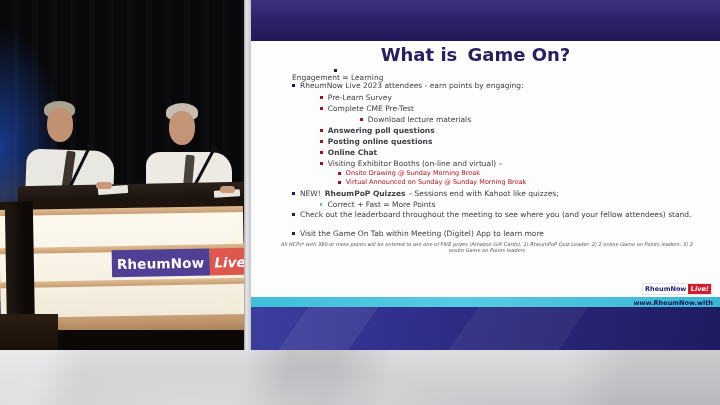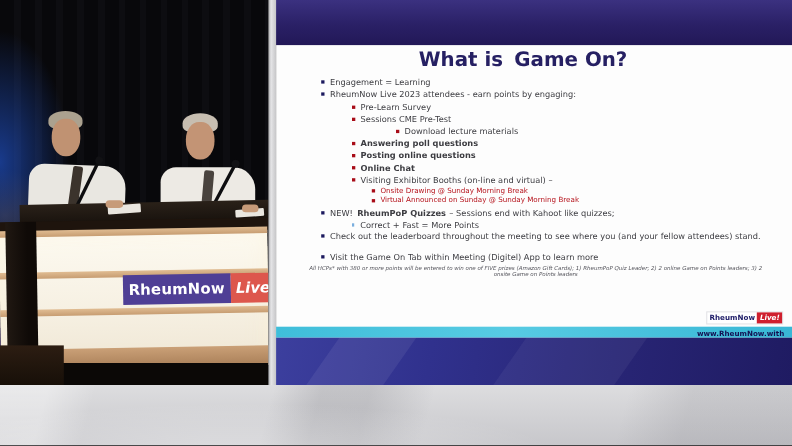--- a/index.html
+++ b/index.html
@@ -134,35 +134,35 @@
 
   <div class="separator"></div>
 
   <div class="slide-pane">
     <div class="slide-header"></div>
     <div class="slide-title">
       <span>What is</span>
       <span class="ital" style="margin-left:4px;">Game On</span><span>?</span>
     </div>
 
-    <div class="b l1" style="top:69px;">
+    <div class="b l1" style="top:69px;flex-direction:column;">
         <span class="sq navy"></span>
         <span>Engagement = Learning</span>
       </div>
     <div class="b l1" style="top:80px;">
         <span class="sq navy"></span>
         <span>RheumNow Live 2023 attendees - earn points by engaging:</span>
       </div>
     <div class="b l2" style="top:92px;align-items:center;">
         <span class="sq red"></span>
         <span>Pre-Learn Survey</span>
       </div>
     <div class="b l2" style="top:103px;">
         <span class="sq red"></span>
-        <span>Sessions CME Pre-Test</span>
+        <span>Complete CME Pre-Test</span>
       </div>
     <div class="b l2" style="top:114px;margin-left:40px;">
         <span class="sq red"></span>
         <span>Download lecture materials</span>
       </div>
     <div class="b l2 bold" style="top:125px;align-items:center;">
         <span class="sq red"></span>
         <span>Answering poll questions</span>
       </div>
     <div class="b l2 bold" style="top:136px;">

